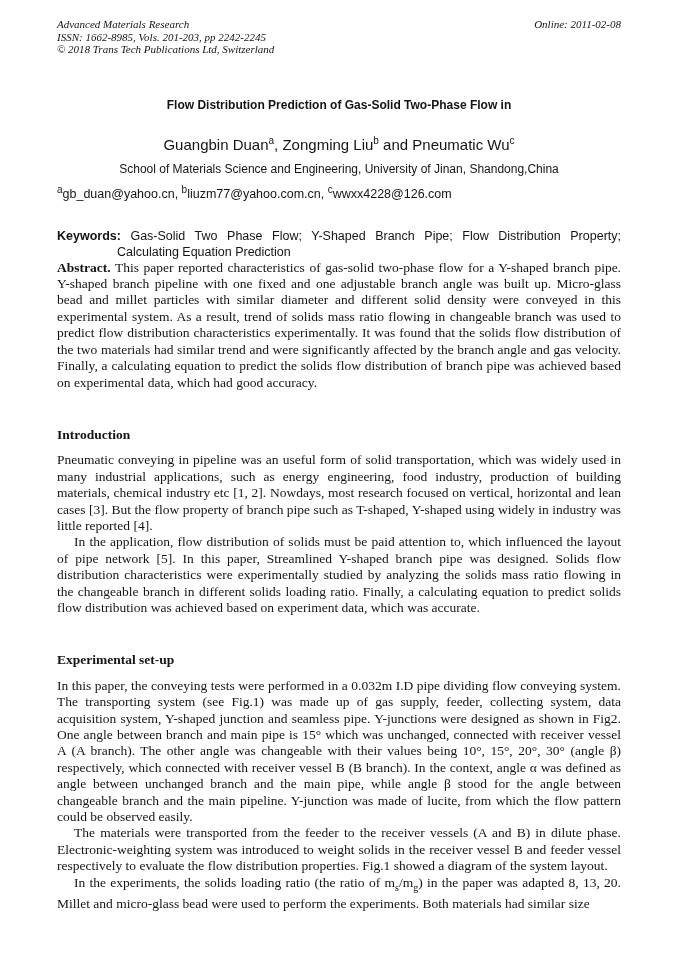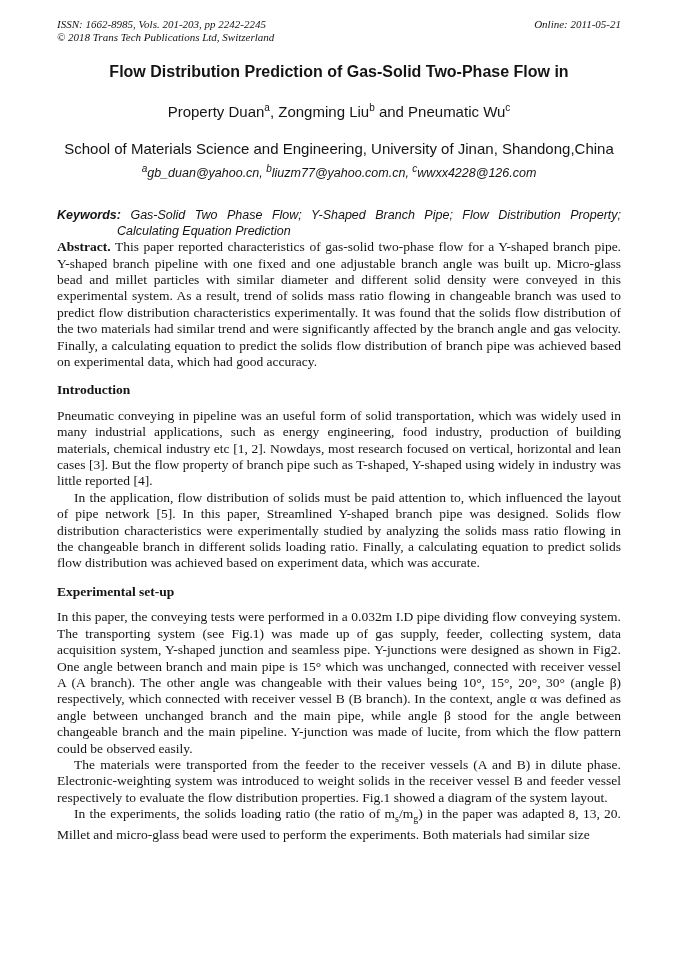--- a/index.html
+++ b/index.html
@@ -21,96 +21,95 @@
     font-style: italic;
     font-size: 11px;
     line-height: 12.5px;
   }
   .hdr-left div { white-space: nowrap; }
   .hdr-right { white-space: nowrap; }
   
   .title {
     font-family: "Liberation Sans", sans-serif;
     font-weight: bold;
-    font-size: 16px;
+    font-size: 12px;
     line-height: 30px;
     text-align: center;
-    margin: 14px 0 0 0;
+    margin: 34px 0 0 0;
   }
   .authors {
     font-family: "Liberation Sans", sans-serif;
     font-size: 15px;
     line-height: 18px;
     text-align: center;
     margin-top: 12px;
   }
   .authors sup, .emails sup { font-size: 10px; }
   .affil {
     font-family: "Liberation Sans", sans-serif;
-    font-size: 15px;
+    font-size: 12px;
     line-height: 15px;
     text-align: center;
-    margin-top: 20px;
+    margin-top: 8px;
   }
   .emails {
     font-family: "Liberation Sans", sans-serif;
     font-size: 12.5px;
     line-height: 15px;
-    text-align: center;
+    text-align: left;
     margin-top: 5px;
-    font-style: italic;
   }
   
   .keywords {
     font-family: "Liberation Sans", sans-serif;
     font-size: 12.5px;
     line-height: 16px;
     margin-top: 26px;
     padding-left: 60px;
     text-indent: -60px;
     text-align: justify;
-    font-style: italic;
   }
   .keywords .kw-label { font-weight: bold; }
   
   .bodytext {
     font-family: "Liberation Serif", serif;
     font-size: 13.5px;
     line-height: 16.4px;
     text-align: justify;
   }
   .bodytext p { margin: 0; }
   .abstract { margin-top: 23px; }
   .abstract .abs-label { font-weight: bold; margin-top: 29px; }
   .sect-heading {
     font-family: "Liberation Serif", serif;
     font-weight: bold;
     font-size: 13.5px;
     line-height: 16.4px;
-    margin: 12px 0 9px 0;
+    margin: 36px 0 9px 0;
   }
   .indent { text-indent: 17px; }
   sub { font-size: 10px; }
 </style>
 </head>
 <body>
 
 <div class="page">
 
   <header class="hdr">
     <div class="hdr-left">
+      <div>Advanced Materials Research</div>
       <div>ISSN: 1662-8985, Vols. 201-203, pp 2242-2245</div>
       <div>© 2018 Trans Tech Publications Ltd, Switzerland</div>
     </div>
-    <div class="hdr-right">Online: 2011-05-21</div>
+    <div class="hdr-right">Online: 2011-02-08</div>
   </header>
 
   <h1 class="title"><span>Flow Distribution Prediction of Gas-Solid Two-Phase Flow in</span><br></h1>
 
-  <div class="authors"><span>Property Duan</span><sup>a</sup><span>, </span><span>Zongming Liu</span><sup>b</sup><span> and </span><span>Pneumatic Wu</span><sup>c</sup></div>
+  <div class="authors"><span>Guangbin Duan</span><sup>a</sup><span>, </span><span>Zongming Liu</span><sup>b</sup><span> and </span><span>Pneumatic Wu</span><sup>c</sup></div>
 
   <div class="affil">School of Materials Science and Engineering, University of Jinan, Shandong,China</div>
 
   <div class="emails"><sup>a</sup><span>gb_duan@yahoo.cn, </span><sup>b</sup><span>liuzm77@yahoo.com.cn, </span><sup>c</sup><span>wwxx4228@126.com</span></div>
 
   <div class="keywords"><span class="kw-label">Keywords:</span><span> Gas-Solid Two Phase Flow; Y-Shaped Branch Pipe; Flow Distribution Property; Calculating Equation Prediction</span></div>
 
   <div class="bodytext">
 
     <p class="abstract"><span class="abs-label">Abstract.</span><span> This paper reported characteristics of gas-solid two-phase flow for a Y-shaped branch pipe. Y-shaped branch pipeline with one fixed and one adjustable branch angle was built up. Micro-glass bead and millet particles with similar diameter and different solid density were conveyed in this experimental system. As a result, trend of solids mass ratio flowing in changeable branch was used to predict flow distribution characteristics experimentally. It was found that the solids flow distribution of the two materials had similar trend and were significantly affected by the branch angle and gas velocity. Finally, a calculating equation to predict the solids flow distribution of branch pipe was achieved based on experimental data, which had good accuracy.</span></p>

